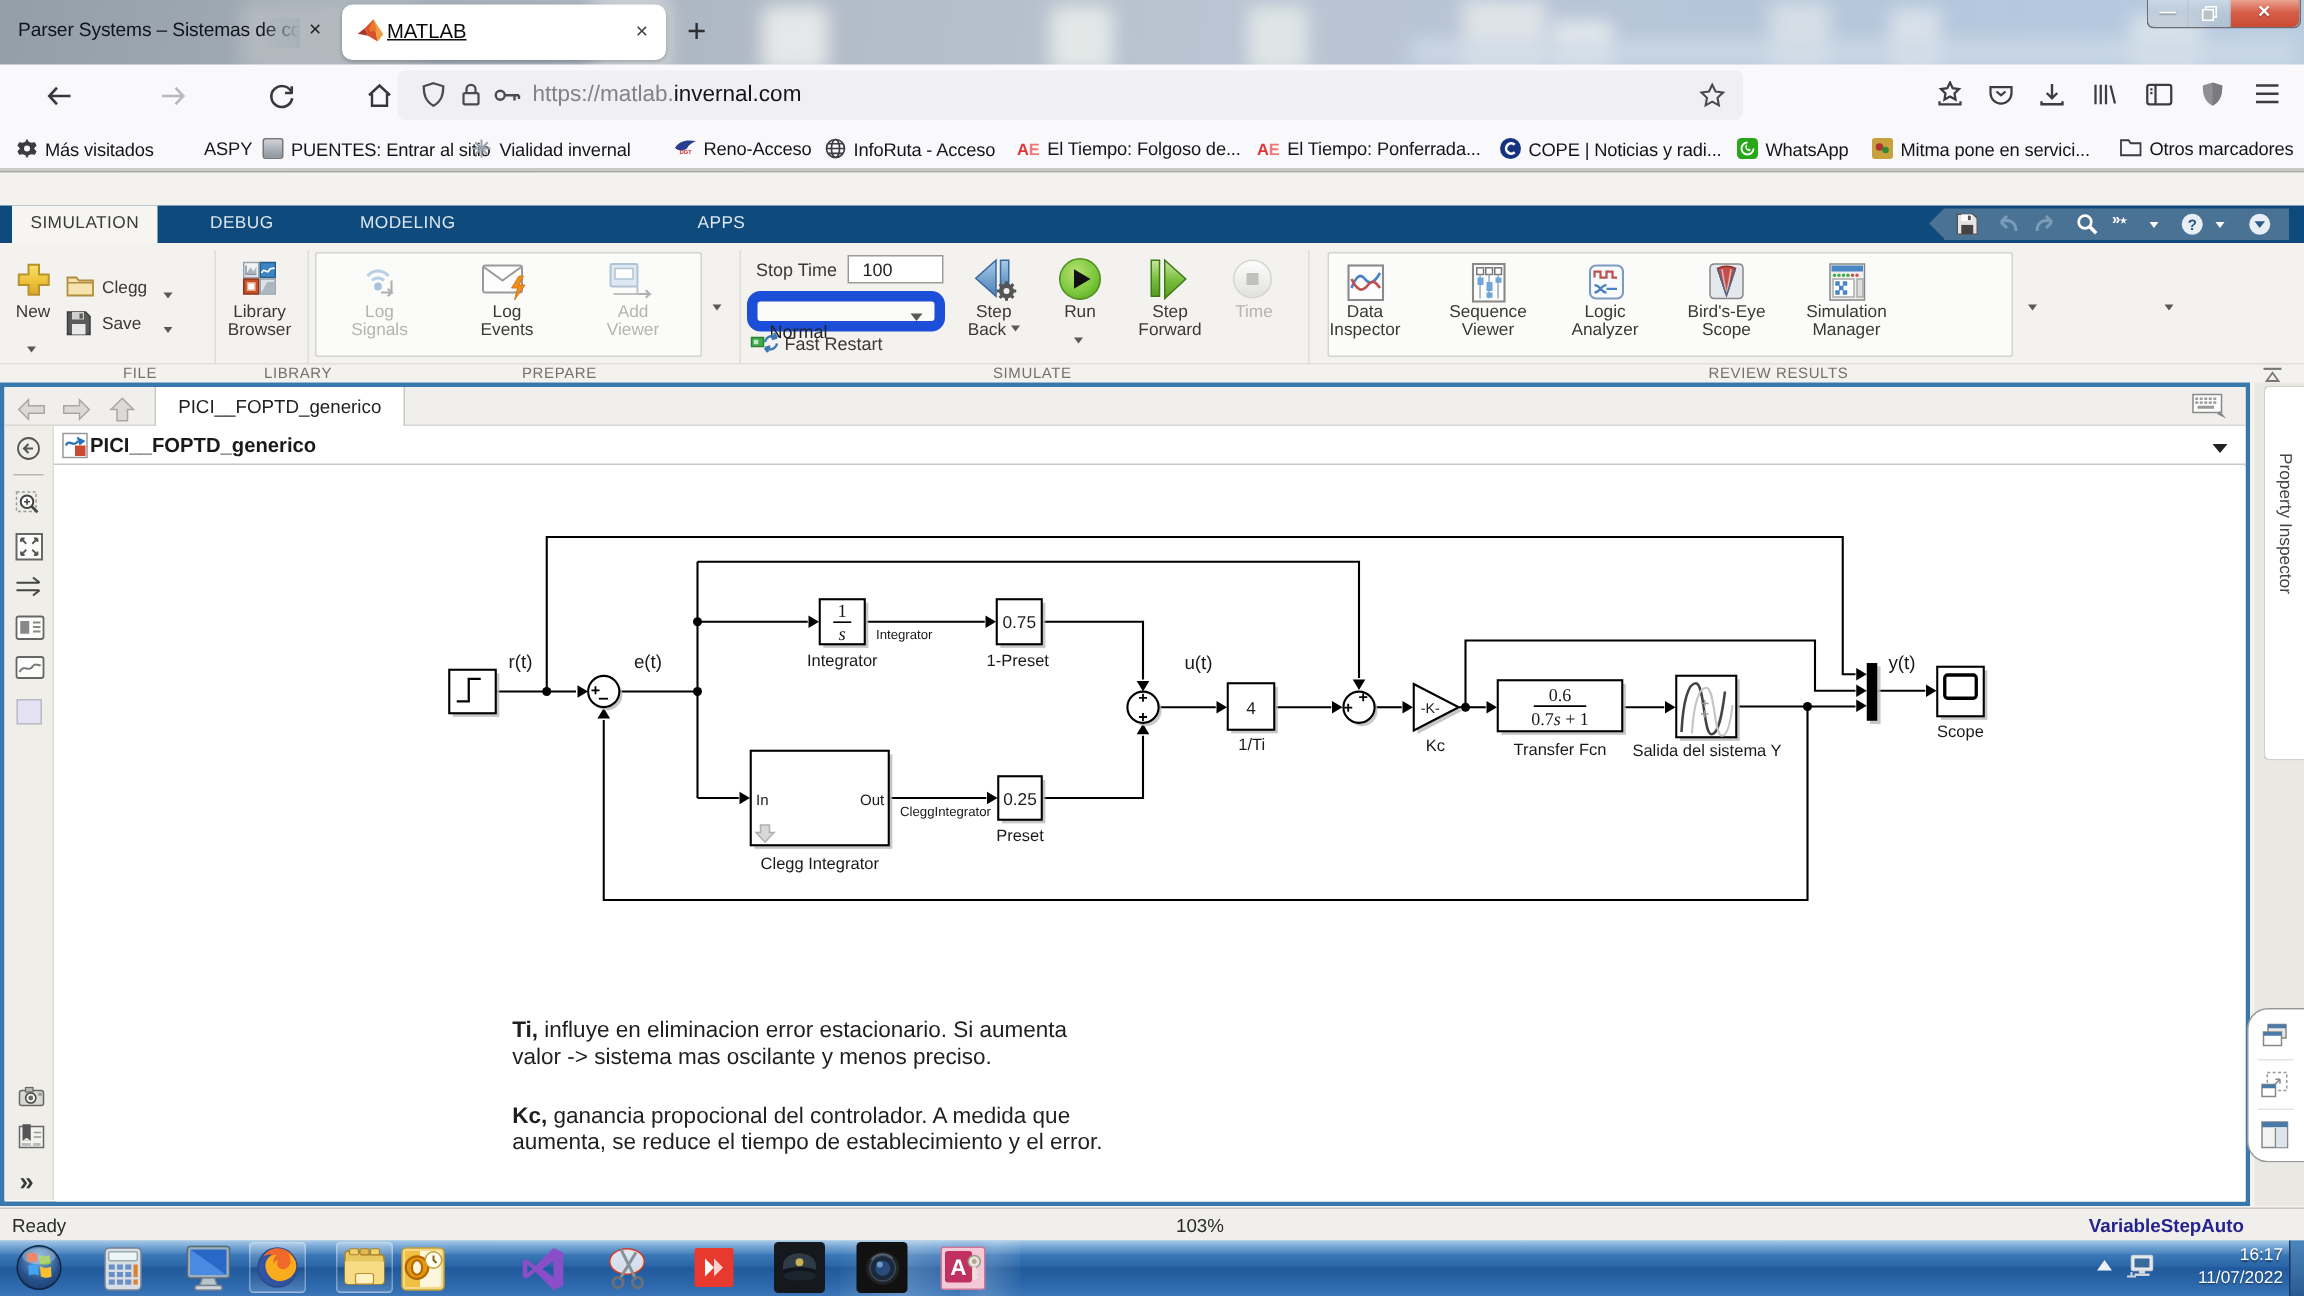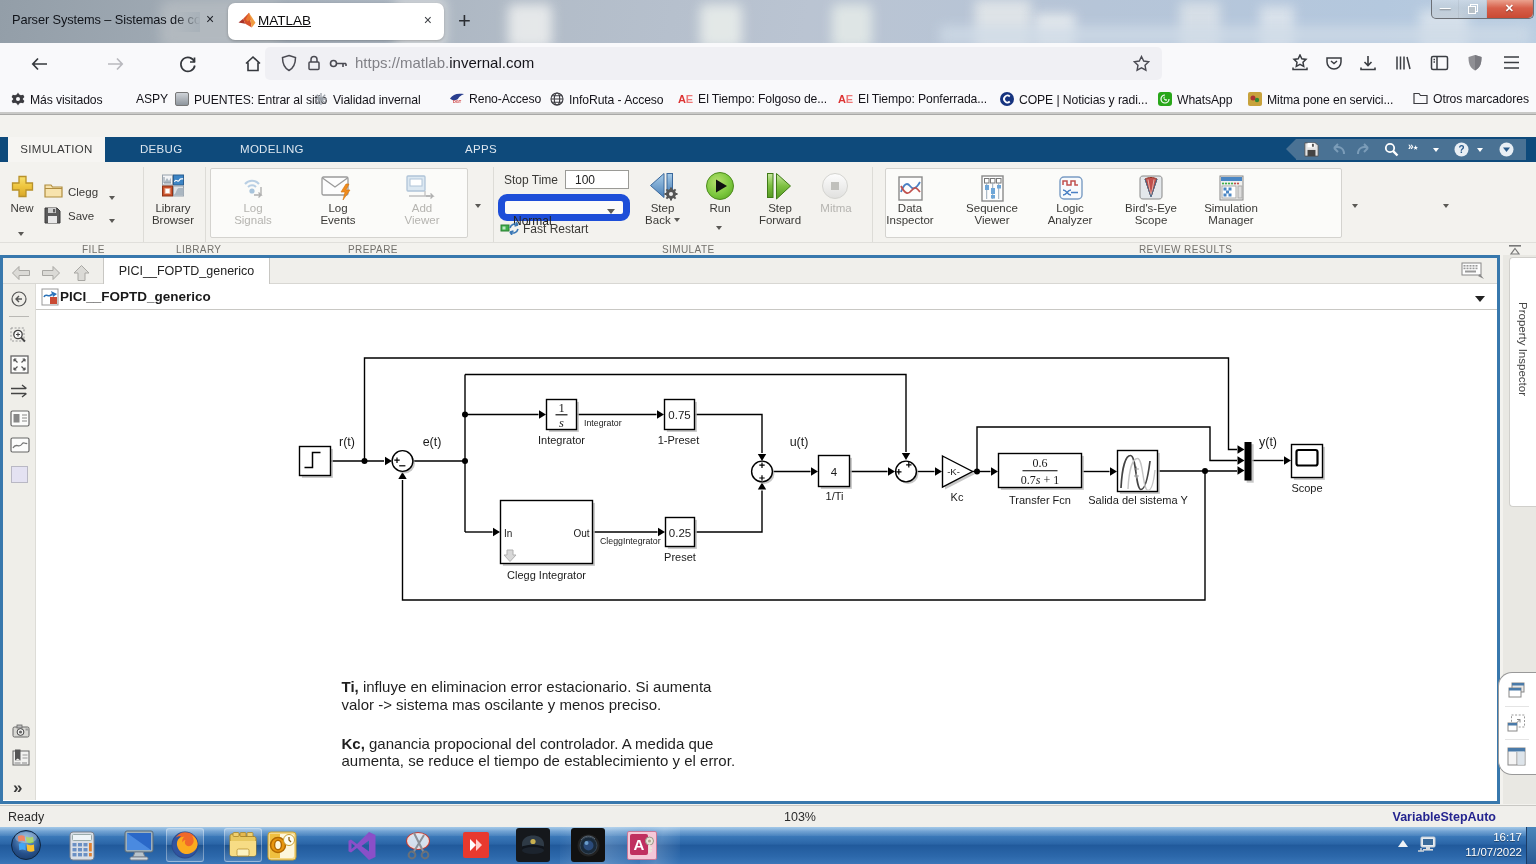--- a/index.html
+++ b/index.html
@@ -375,21 +375,21 @@
     <svg class="abs" style="left:821px;top:10px" width="28" height="28" viewBox="0 0 28 28">
         <defs>
           <linearGradient id="sgr" x1="0" y1="0" x2="0" y2="1">
             <stop offset="0" stop-color="#fdfdfd"></stop>
             <stop offset="1" stop-color="#e0e0de"></stop>
           </linearGradient>
         </defs>
         <circle cx="14" cy="14" r="12.5" fill="url(#sgr)" stroke="#d4d4d0"></circle>
         <rect x="10" y="10" width="8" height="8" fill="#c0c0bc"></rect>
       </svg>
-    <div class="tbtxt dis" style="left:820px;top:40px;width:32px">Mitma</div>
+    <div class="tbtxt dis" style="left:820px;top:40px;width:32px">Time</div>
     <div class="sep" style="left:872px"></div>
 
     <div class="panel" style="left:885px;width:457px"></div>
     <svg class="abs" style="left:898px;top:14px" width="25" height="25" viewBox="0 0 25 25">
         <rect x="1" y="1" width="23" height="23" fill="#fdfdfd" stroke="#8a8a8a" stroke-width="1.4"></rect>
         <path d="M3 16 C6 8 9 6 12 10 C15 14 18 13 22 6" fill="none" stroke="#4a80c4" stroke-width="1.8"></path>
         <path d="M3 10 C7 18 10 19 14 14 C17 10 19 12 22 16" fill="none" stroke="#c0504d" stroke-width="1.8"></path>
       </svg>
     <div class="tbtxt" style="left:880px;top:40px;width:60px">Data<br>Inspector</div>
     <svg class="abs" style="left:981px;top:13px" width="23" height="27" viewBox="0 0 23 27">

